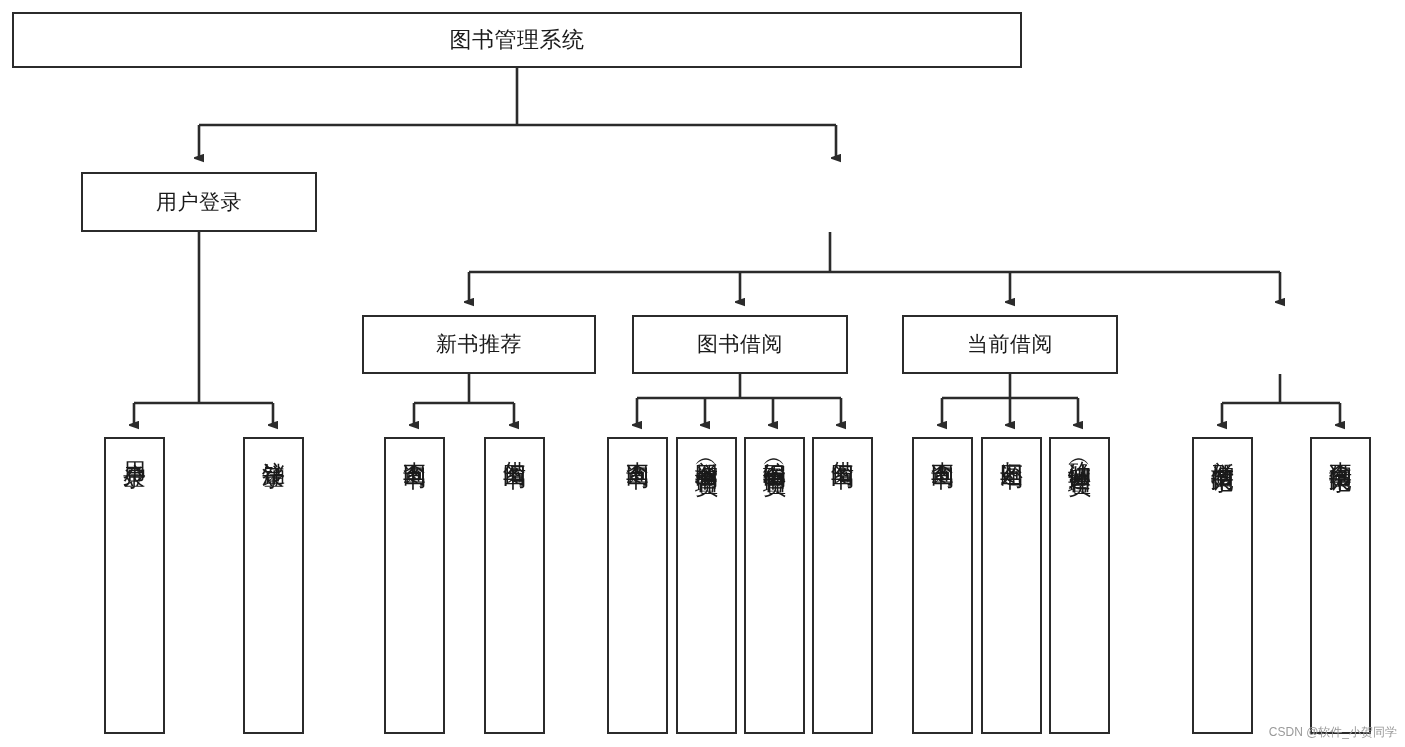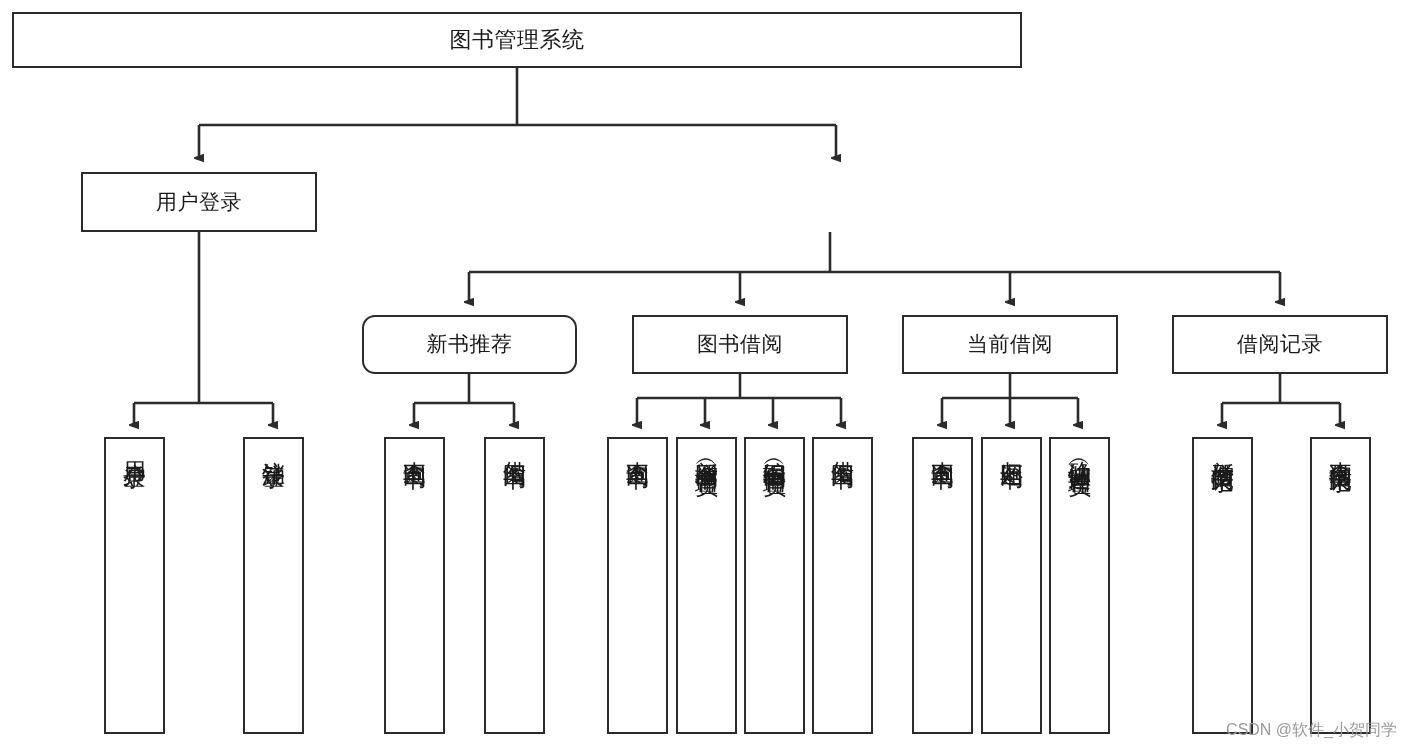--- a/index.html
+++ b/index.html
@@ -60,21 +60,21 @@
     text-orientation: upright;
     font-size: 23px;
     line-height: 1.18;
     letter-spacing: 2px;
     white-space: nowrap;
   }
   #watermark {
     position: absolute;
     right: 8px;
     bottom: 6px;
-    font-size: 16px;
+    font-size: 12px;
     color: #9a9a9a;
     white-space: nowrap;
     font-family: "Liberation Sans", "DejaVu Sans", sans-serif;
   }
 </style>
 </head>
 <body>
 
 <div id="diagram-root">
 
@@ -129,31 +129,28 @@
   </svg>
 
   <div class="node horiz root" style="left:12px; top:12px; width:1010px; height:56px;">
     <span class="label">图书管理系统</span>
   </div>
 
   <div class="node horiz" style="left:81px; top:172px; width:236px; height:60px;">
     <span class="label">用户登录</span>
   </div>
 
-  <div class="node horiz" style="left:362px; top:315px; width:215px; height:59px;border-radius:13px;">
+  <div class="node horiz" style="left:362px; top:315px; width:234px; height:59px;">
     <span class="label">新书推荐</span>
   </div>
   <div class="node horiz" style="left:902px; top:315px; width:216px; height:59px;">
     <span class="label">当前借阅</span>
   </div>
   <div class="node horiz" style="left:632px; top:315px; width:216px; height:59px;">
     <span class="label">图书借阅</span>
-  </div>
-  <div class="node horiz" style="left:1172px; top:315px; width:216px; height:59px;">
-    <span class="label">借阅记录</span>
   </div>
 
   <div class="node vert" style="left:104px; top:437px; width:61px; height:297px;">
     <span class="label">用户登录</span>
   </div>
   <div class="node vert" style="left:243px; top:437px; width:61px; height:297px;">
     <span class="label">注销登录</span>
   </div>
 
   <div class="node vert" style="left:384px; top:437px; width:61px; height:297px;">

